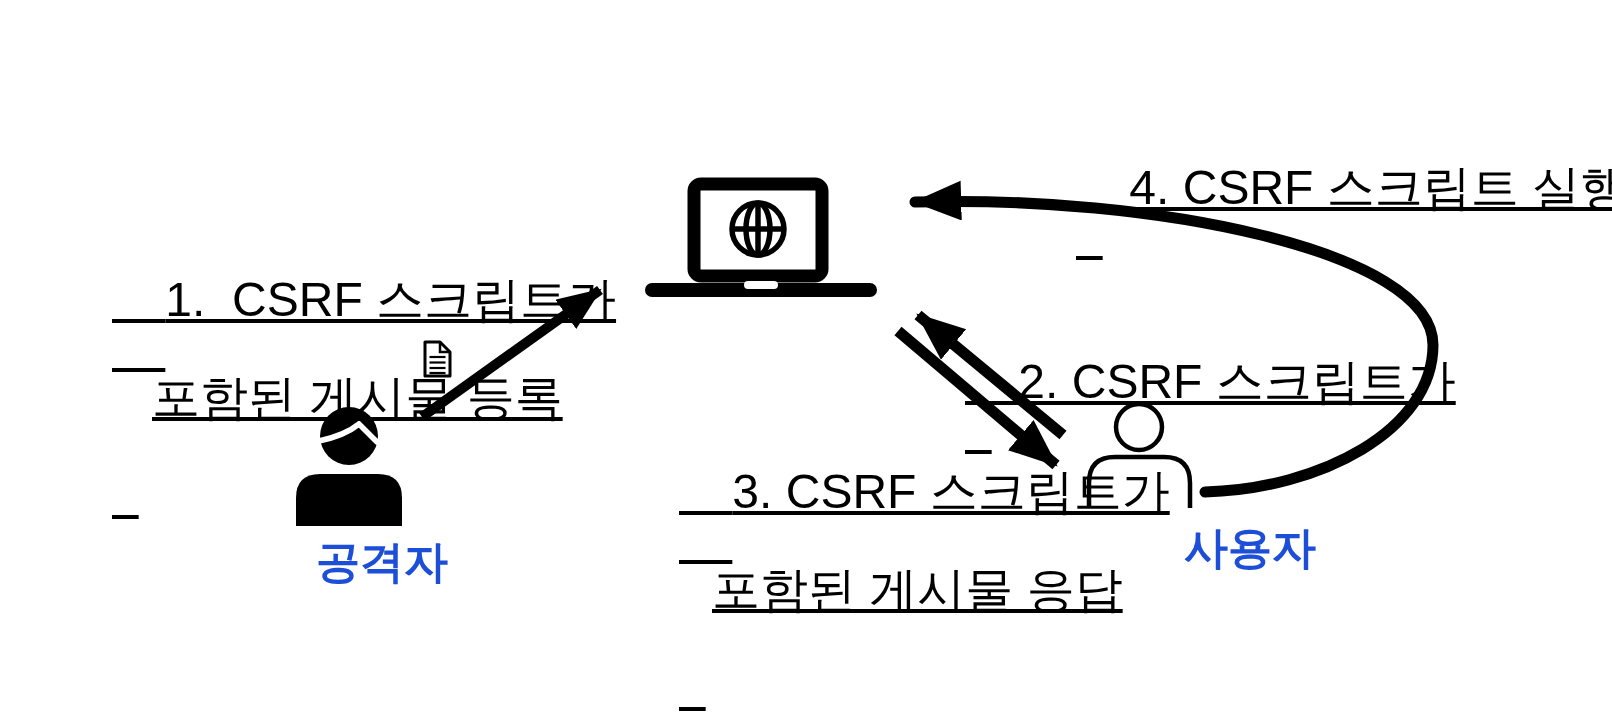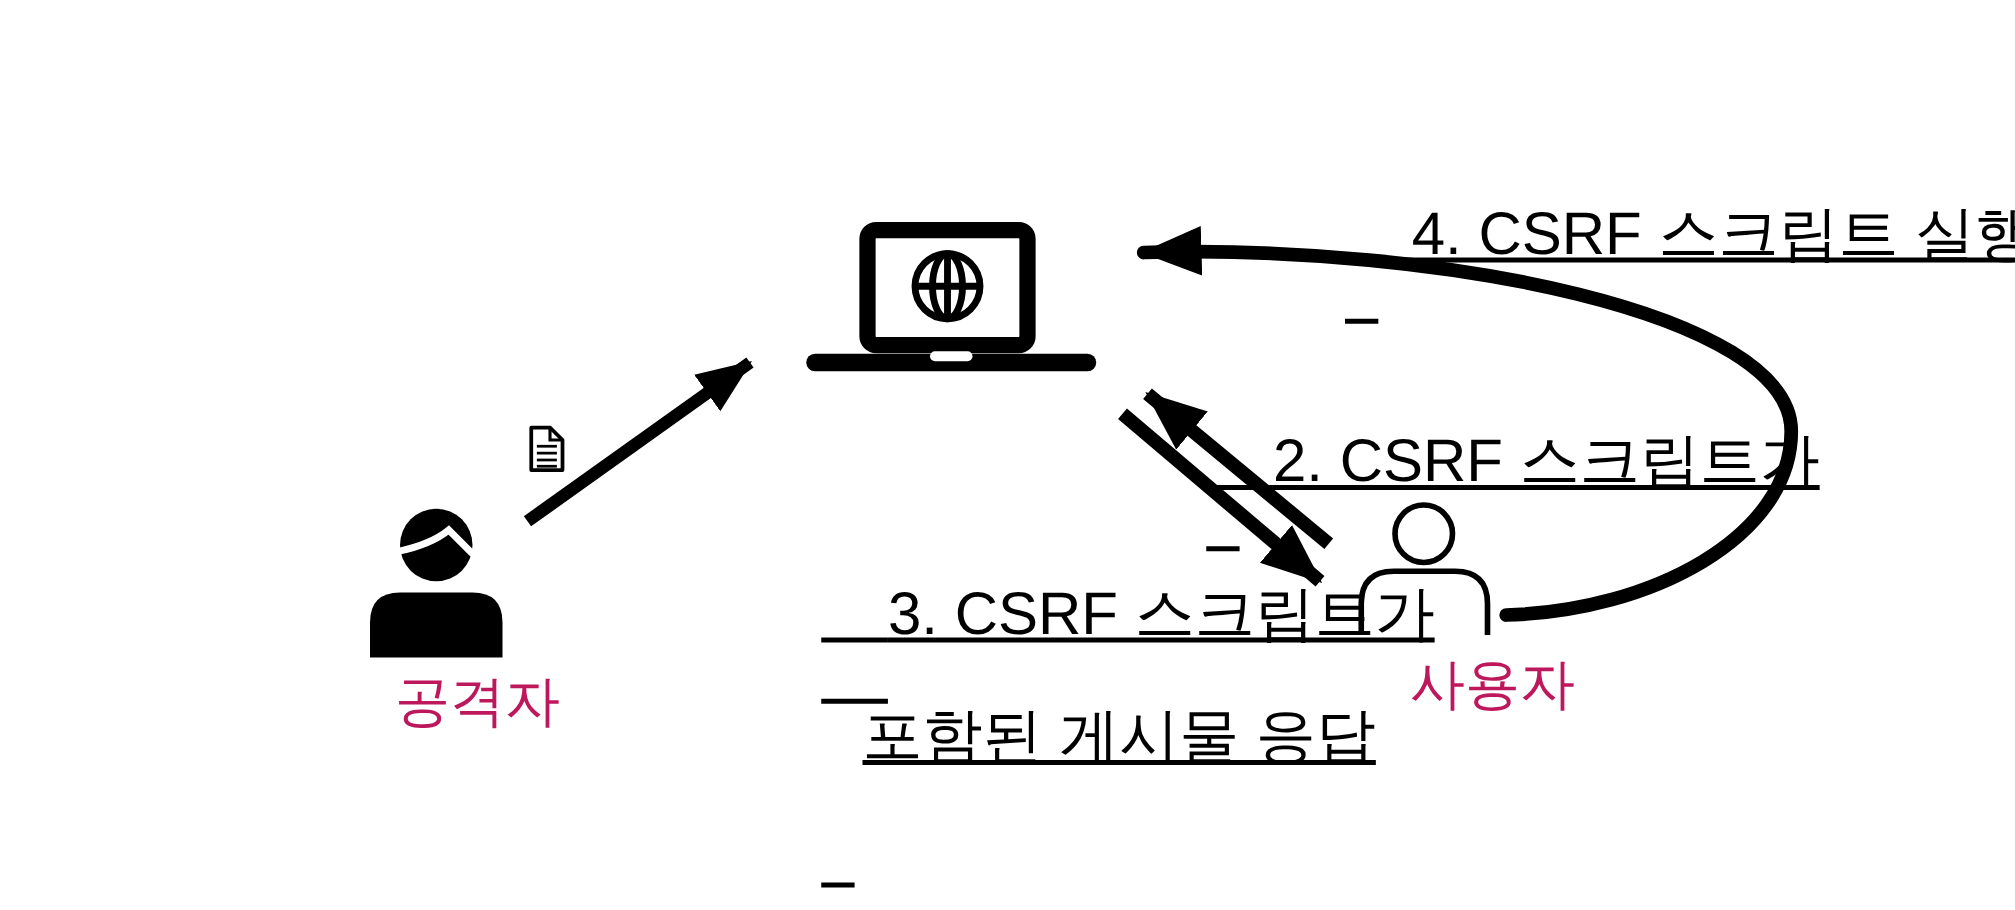--- a/index.html
+++ b/index.html
@@ -6,29 +6,29 @@
   .canvas{
     position:relative;width:1612px;height:728px;background:#ffffff;
     overflow:hidden;color:#000;
     font-family:"Liberation Sans","DejaVu Sans",sans-serif;
   }
   .svg-layer{position:absolute;left:0;top:0;width:1612px;height:728px;}
   .step-label{position:absolute;font-size:48px;line-height:49px;white-space:pre;color:#000;text-decoration:underline;}
   .step-label .l2{display:block;}
   #label-step1{left:112px;top:226px;}
   #label-step1 .l2{padding-left:40px;}
-  #label-step2{left:965px;top:296px;}
+  #label-step2{left:965px;top:308px;}
   #label-step2 .l2{padding-left:30px;}
-  #label-step3{left:657px;top:418px;}
+  #label-step3{left:679px;top:418px;}
   #label-step3 .l2{padding-left:33px;}
   #label-step4{left:1076px;top:114px;}
   #label-step4 .l2{padding-left:88px;}
-  .actor-label{position:absolute;font-size:44px;line-height:48px;color:#be185d;white-space:pre;}
+  .actor-label{position:absolute;font-size:44px;line-height:48px;color:#1d4ed8;white-space:pre;font-weight:bold;}
   #label-attacker{left:316px;top:538px;}
-  #label-user{left:1128px;top:524px;}
+  #label-user{left:1184px;top:524px;}
 </style>
 </head>
 <body>
 
 <div class="canvas">
 
   <svg class="svg-layer" width="1612" height="728" viewBox="0 0 1612 728" xmlns="http://www.w3.org/2000/svg">
     <defs>
       <marker id="ah" viewBox="0 0 5 4" refX="4.2" refY="1.8" markerWidth="5" markerHeight="4" orient="auto">
         <path d="M0,0 L4.4,1.8 L0,3.6 Z" fill="#000"></path>
@@ -71,20 +71,24 @@
 
     <line x1="422" y1="417" x2="600" y2="290" stroke="#000000" stroke-width="10" marker-end="url(#ah)"></line>
 
     <line x1="1063" y1="435" x2="918" y2="315" stroke="#000000" stroke-width="11" marker-end="url(#ah)"></line>
 
     <line x1="898" y1="331" x2="1056" y2="465" stroke="#000000" stroke-width="11" marker-end="url(#ah)"></line>
 
     <path d="M 1205 492 C 1320 489 1433 430 1433 345 C 1433 250 1150 195 915 202" fill="none" stroke="#000000" stroke-width="11" stroke-linecap="round" marker-end="url(#ah)"></path>
   </svg>
 
+  <div class="step-label" id="label-step1">
+    <span class="l1">1.  CSRF 스크립트가</span>
+    <span class="l2">포함된 게시물 등록</span>
+  </div>
 
   <div class="step-label" id="label-step2">
     <span class="l1">2. CSRF 스크립트가</span>
   </div>
 
   <div class="step-label" id="label-step3">
     <span class="l1">3. CSRF 스크립트가</span>
     <span class="l2">포함된 게시물 응답</span>
   </div>
 

